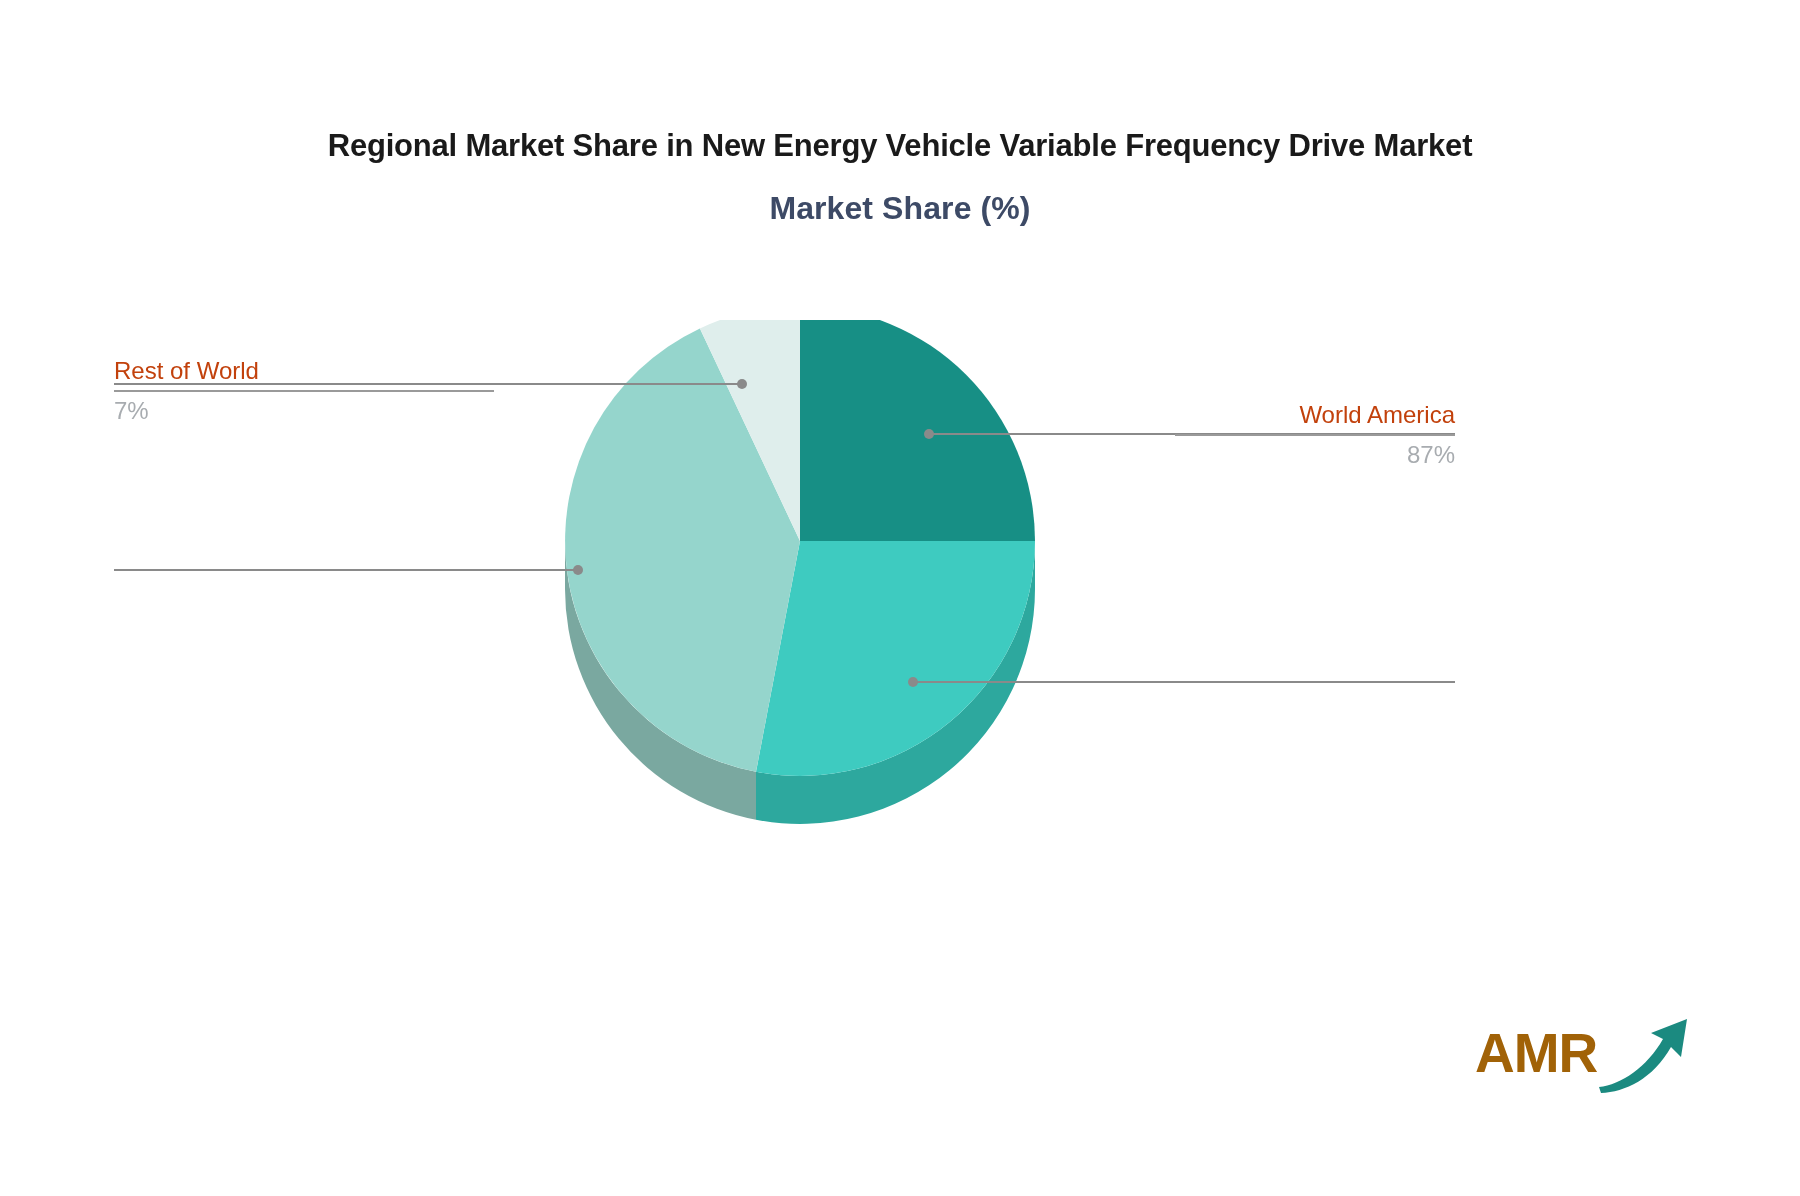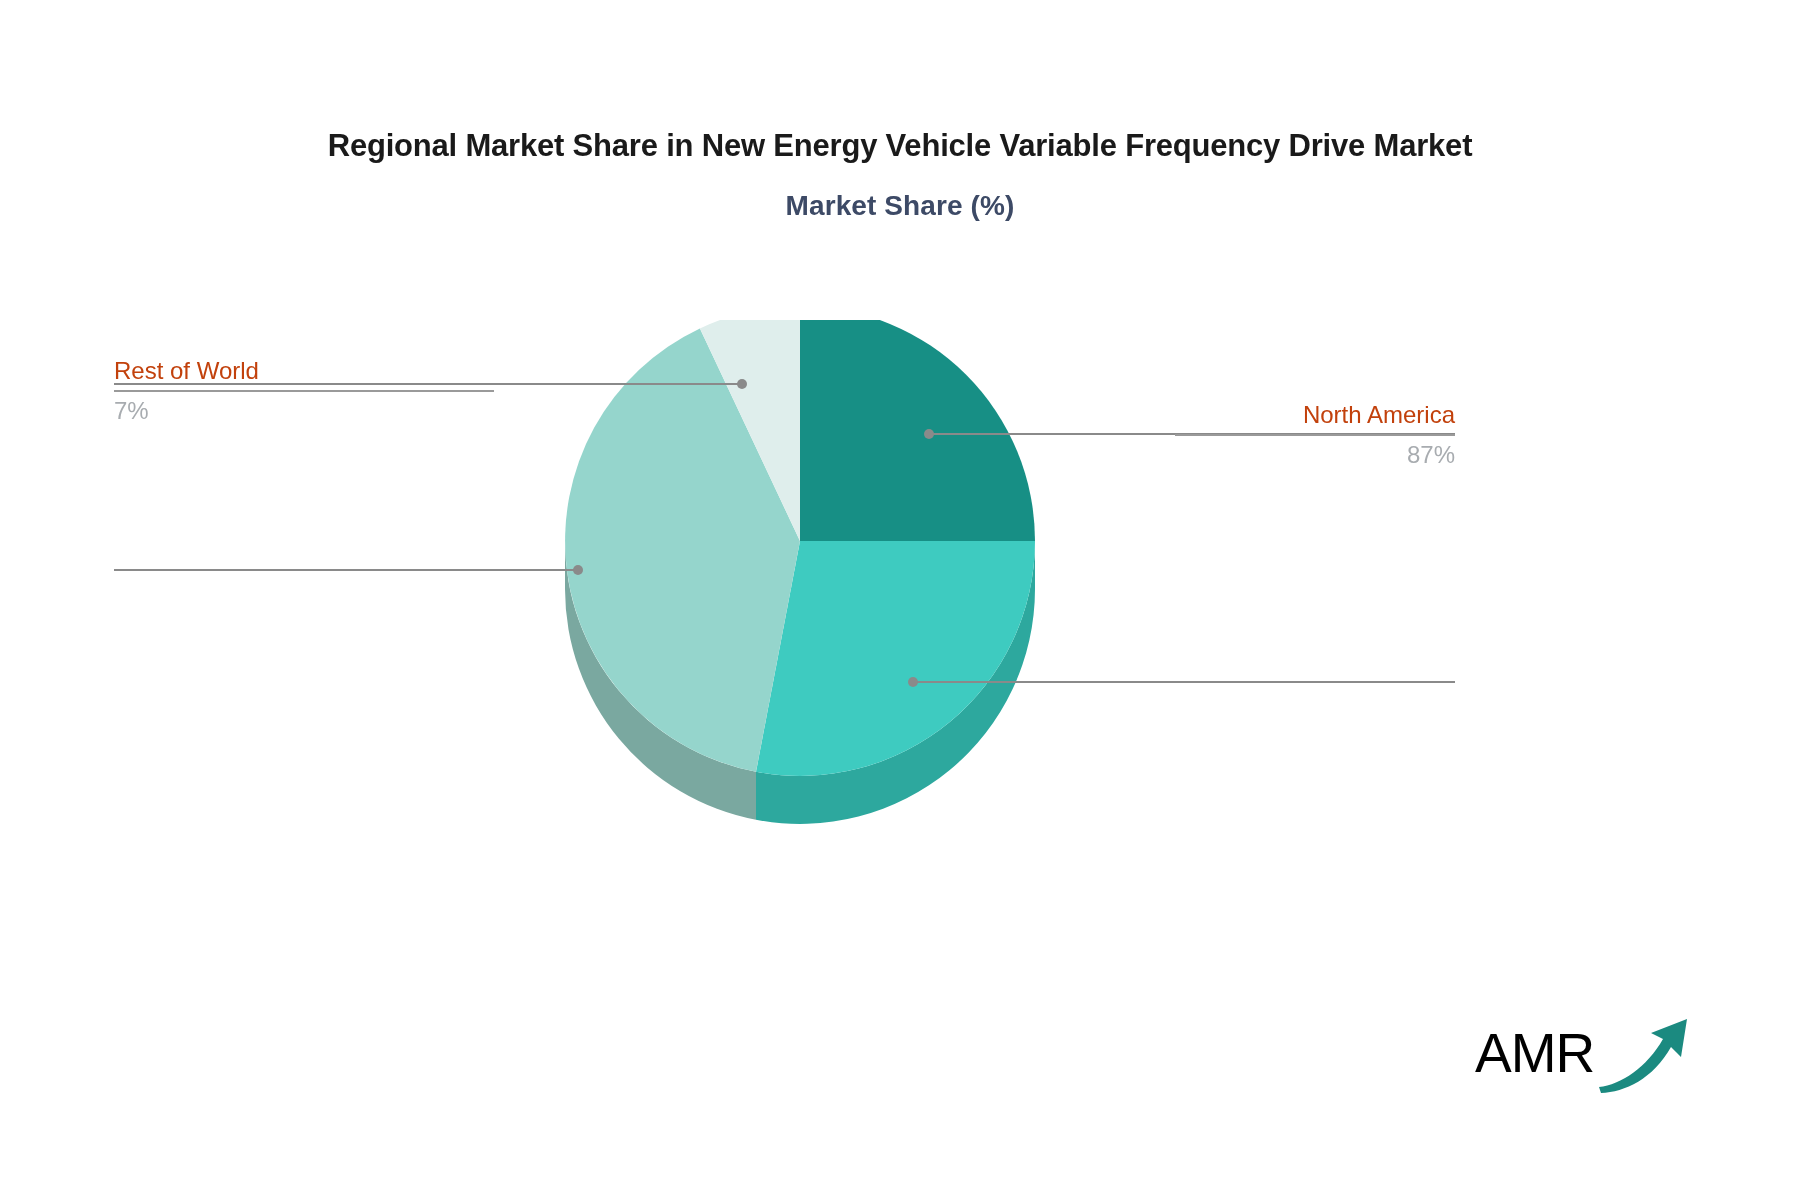--- a/index.html
+++ b/index.html
@@ -15,21 +15,21 @@
   #chart-title {
     position:absolute; left:0; top:128px; width:1800px;
     text-align:center;
     font-size:31px; font-weight:bold; color:#1a1a1a;
     letter-spacing:-0.2px;
     white-space:nowrap;
   }
   #chart-subtitle {
     position:absolute; left:0; top:190px; width:1800px;
     text-align:center;
-    font-size:28px; font-weight:bold; color:#3d4a66;
+    font-size:32px; font-weight:bold; color:#3d4a66;
     letter-spacing:0.1px;
   }
 
   
   #pie-wrap { position:absolute; left:564px; top:320px; width:660px; height:560px; }
   #pie-svg { display:block; }
 
   
   .callout { position:absolute; }
   .callout .cl-name {
@@ -51,21 +51,21 @@
   #callout-na   { left:1175px; top:400px; width:280px; }
   #callout-eu   { left:1175px; top:648px; width:280px; }
 
   
   #leaders { position:absolute; left:0; top:0; width:1800px; height:1196px; pointer-events:none; }
 
   
   #amr-logo { position:absolute; left:1475px; top:1015px; width:220px; height:80px; }
   #amr-logo .amr-text {
     position:absolute; left:0; top:6px;
-    font-size:55px; font-weight:normal; color:#000000;
+    font-size:55px; font-weight:bold; color:#a16207;
     letter-spacing:-1px;
   }
   #amr-logo .amr-arrow { position:absolute; left:120px; top:0px; }
 </style>
 </head>
 <body>
 
 <div id="stage">
 
   <div id="chart-title">Regional Market Share in New Energy Vehicle Variable Frequency Drive Market</div>
@@ -115,21 +115,21 @@
   </svg>
 
   <div class="callout left" id="callout-row">
     <div class="cl-name">Rest of World</div>
     <div class="cl-rule"></div>
     <div class="cl-val">7%</div>
   </div>
 
 
   <div class="callout right" id="callout-na">
-    <div class="cl-name">North America</div>
+    <div class="cl-name">World America</div>
     <div class="cl-rule"></div>
     <div class="cl-val">87%</div>
   </div>
 
 
   <div id="amr-logo">
     <div class="amr-text">AMR</div>
     <svg class="amr-arrow" width="100" height="78" viewBox="0 0 100 78">
       <path d="M4 72 C 26 70, 52 52, 68 24 L 56 18 L 92 4 L 86 42 L 76 32
                C 58 64, 30 77, 6 78 Z" fill="#1b8a80"></path>

